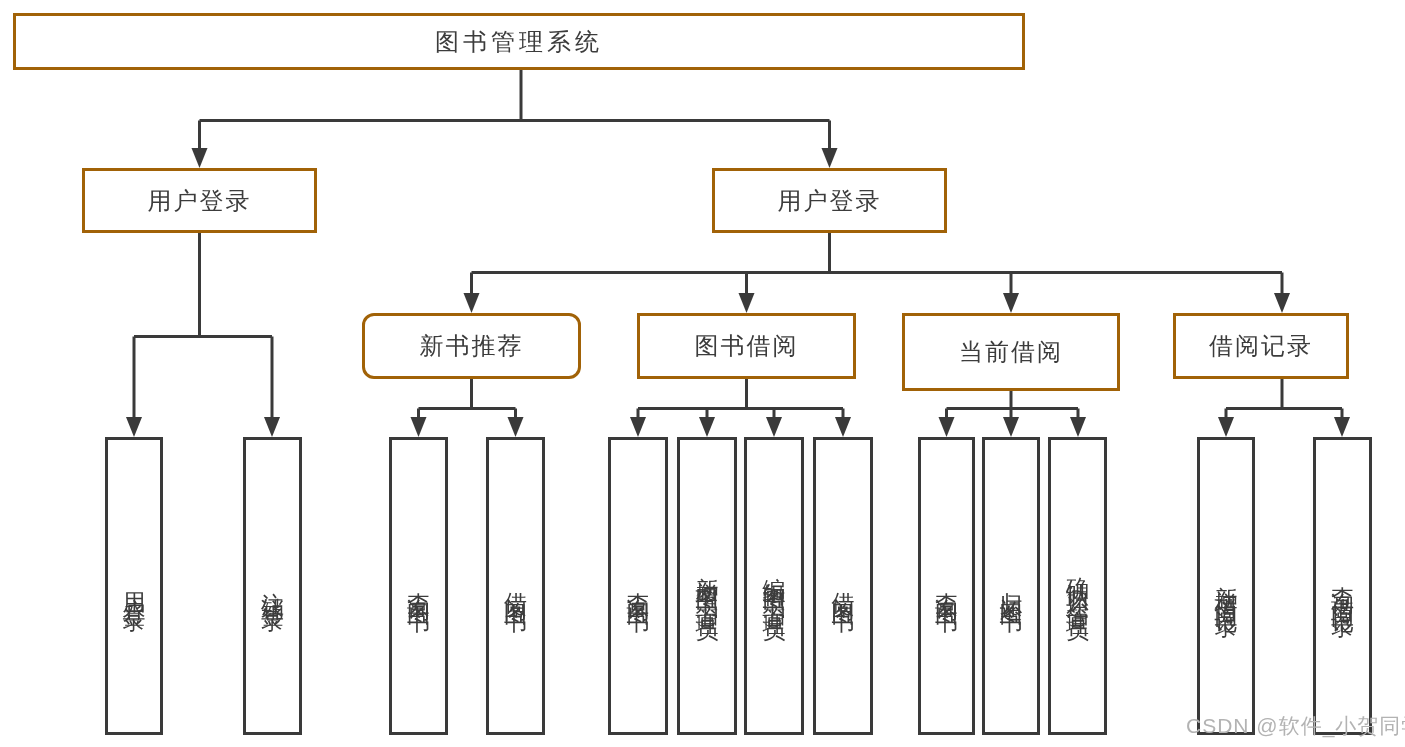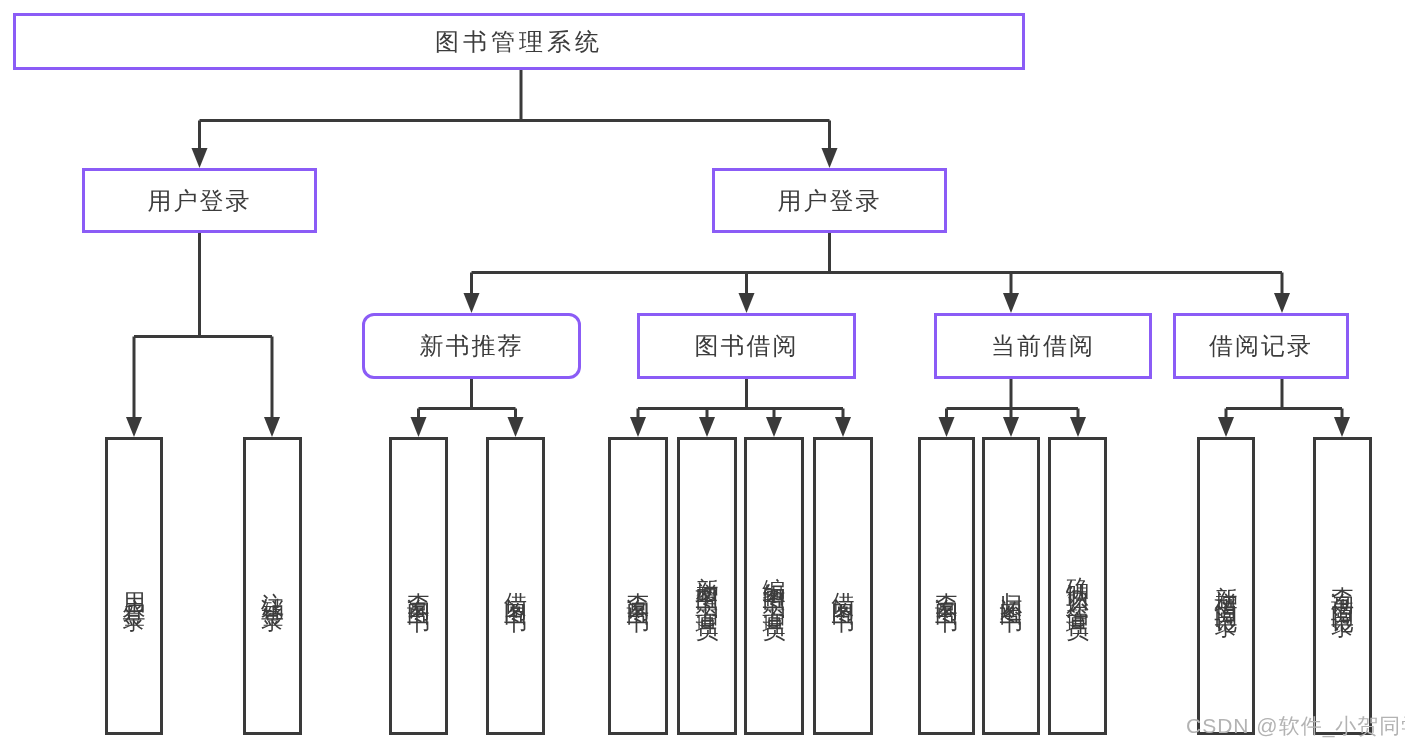--- a/index.html
+++ b/index.html
@@ -3,21 +3,21 @@
 <meta charset="utf-8">
 <style>
   html,body { margin:0; padding:0; background:#ffffff; }
   #stage {
     position:relative; width:1405px; height:747px; background:#ffffff;
     font-family:"Liberation Sans", sans-serif; overflow:hidden;
   }
   #wires { position:absolute; left:0; top:0; }
   .hbox {
     position:absolute; box-sizing:border-box;
-    border:3px solid #8b5cf6; background:#ffffff;
+    border:3px solid #a16207; background:#ffffff;
     display:flex; align-items:center; justify-content:center;
     font-size:24px; color:#3c3c3c; letter-spacing:2px; white-space:nowrap;
   }
   .vbox {
     position:absolute; box-sizing:border-box; top:437px; height:298px;
     border:3px solid #3a3a3a; background:#ffffff;
     display:flex; align-items:center; justify-content:center;
   }
   .vbox span {
     writing-mode:vertical-rl; text-orientation:mixed;
@@ -93,21 +93,21 @@
   <div class="hbox" style="left:712px; top:168px; width:235px; height:65px;">
     <span>用户登录</span>
   </div>
 
   <div class="hbox" style="left:362px; top:313px; width:219px; height:66px;border-radius:12px;">
     <span>新书推荐</span>
   </div>
   <div class="hbox" style="left:637px; top:313px; width:219px; height:66px;font-family:Liberation Serif, serif;">
     <span>图书借阅</span>
   </div>
-  <div class="hbox" style="left:902px; top:313px; width:218px; height:66px;margin-left:32px;">
+  <div class="hbox" style="left:902px; top:313px; width:218px; height:78px;">
     <span>当前借阅</span>
   </div>
   <div class="hbox" style="left:1173px; top:313px; width:176px; height:66px;">
     <span>借阅记录</span>
   </div>
 
   <div class="vbox" style="left:105px; width:58px;">
     <span>用户登录</span>
   </div>
   <div class="vbox" style="left:243px; width:59px;">

